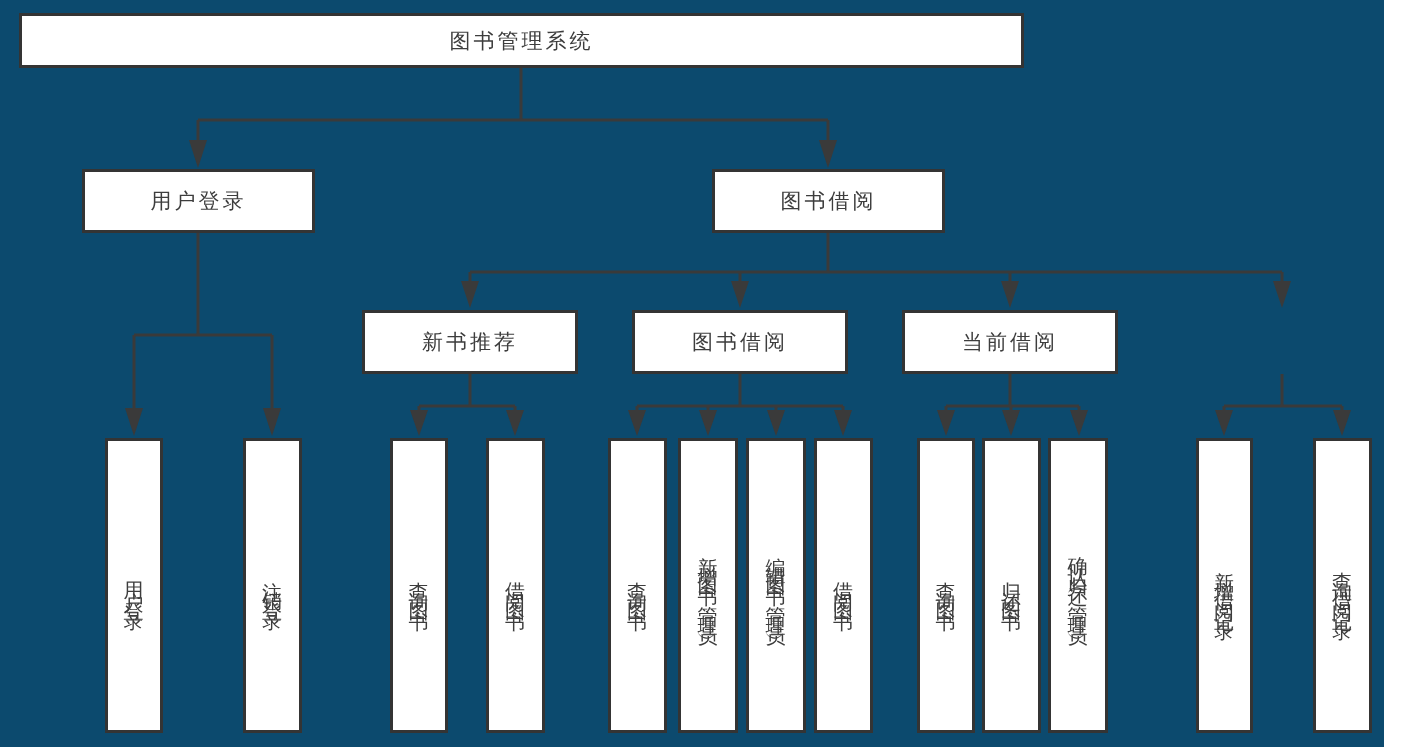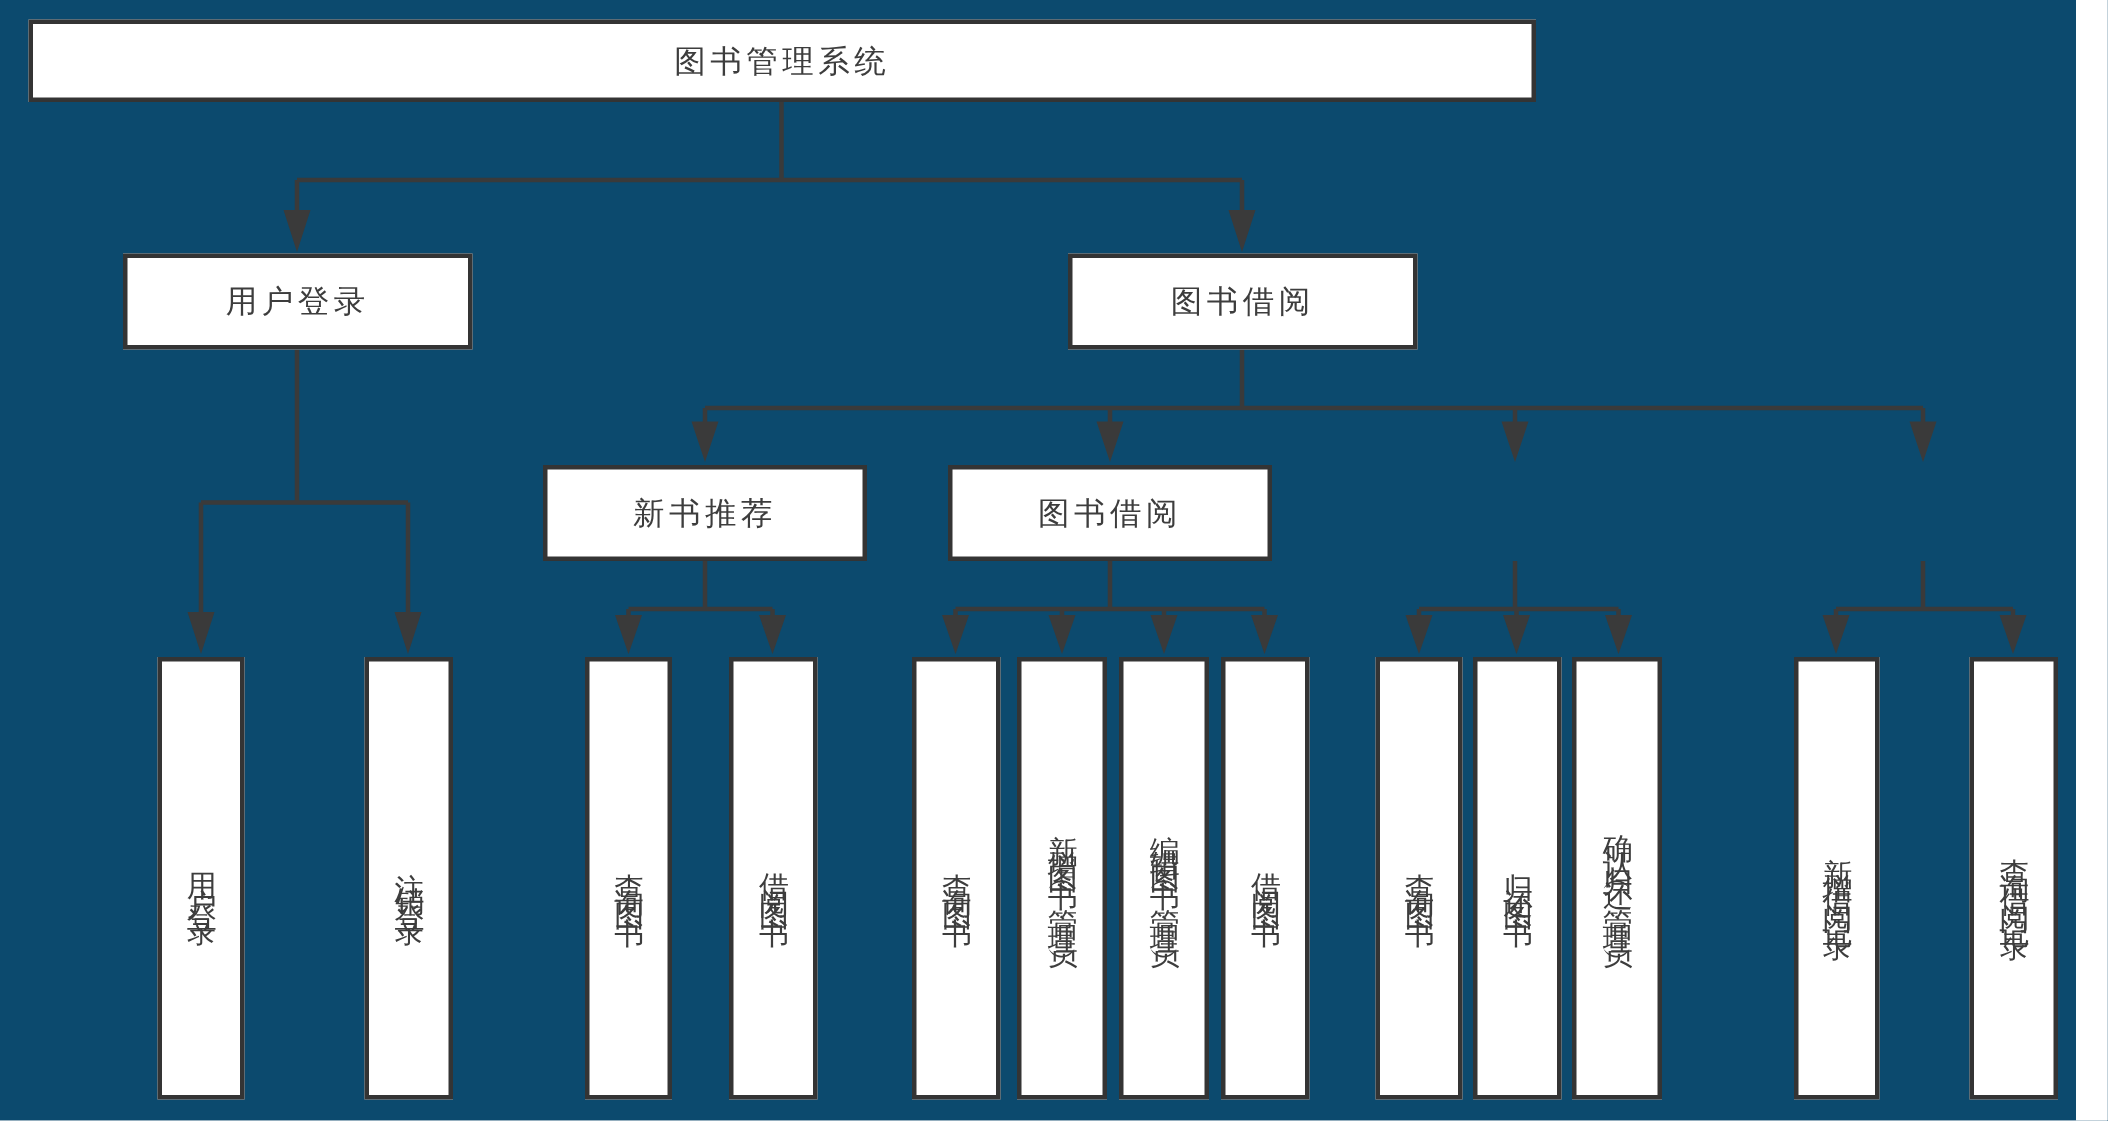--- a/index.html
+++ b/index.html
@@ -88,20 +88,21 @@
     </g>
   </svg>
 
   <div class="node hbox" style="left:19px;top:13px;width:1005px;height:55px;">图书管理系统</div>
 
   <div class="node hbox" style="left:82px;top:169px;width:233px;height:64px;">用户登录</div>
   <div class="node hbox" style="left:712px;top:169px;width:233px;height:64px;">图书借阅</div>
 
   <div class="node hbox" style="left:632px;top:310px;width:216px;height:64px;">图书借阅</div>
   <div class="node hbox" style="left:362px;top:310px;width:216px;height:64px;">新书推荐</div>
+  <div class="node hbox" style="left:902px;top:310px;width:216px;height:64px;">当前借阅</div>
 
   <div class="node vbox" style="left:105px;top:438px;width:58px;height:295px;">用户登录</div>
   <div class="node vbox" style="left:243px;top:438px;width:59px;height:295px;">注销登录</div>
 
   <div class="node vbox" style="left:390px;top:438px;width:58px;height:295px;">查询图书</div>
   <div class="node vbox" style="left:486px;top:438px;width:59px;height:295px;">借阅图书</div>
 
   <div class="node vbox" style="left:608px;top:438px;width:59px;height:295px;">查询图书</div>
   <div class="node vbox" style="left:678px;top:438px;width:60px;height:295px;">新增图书（管理员）</div>
   <div class="node vbox" style="left:746px;top:438px;width:60px;height:295px;">编辑图书（管理员）</div>

